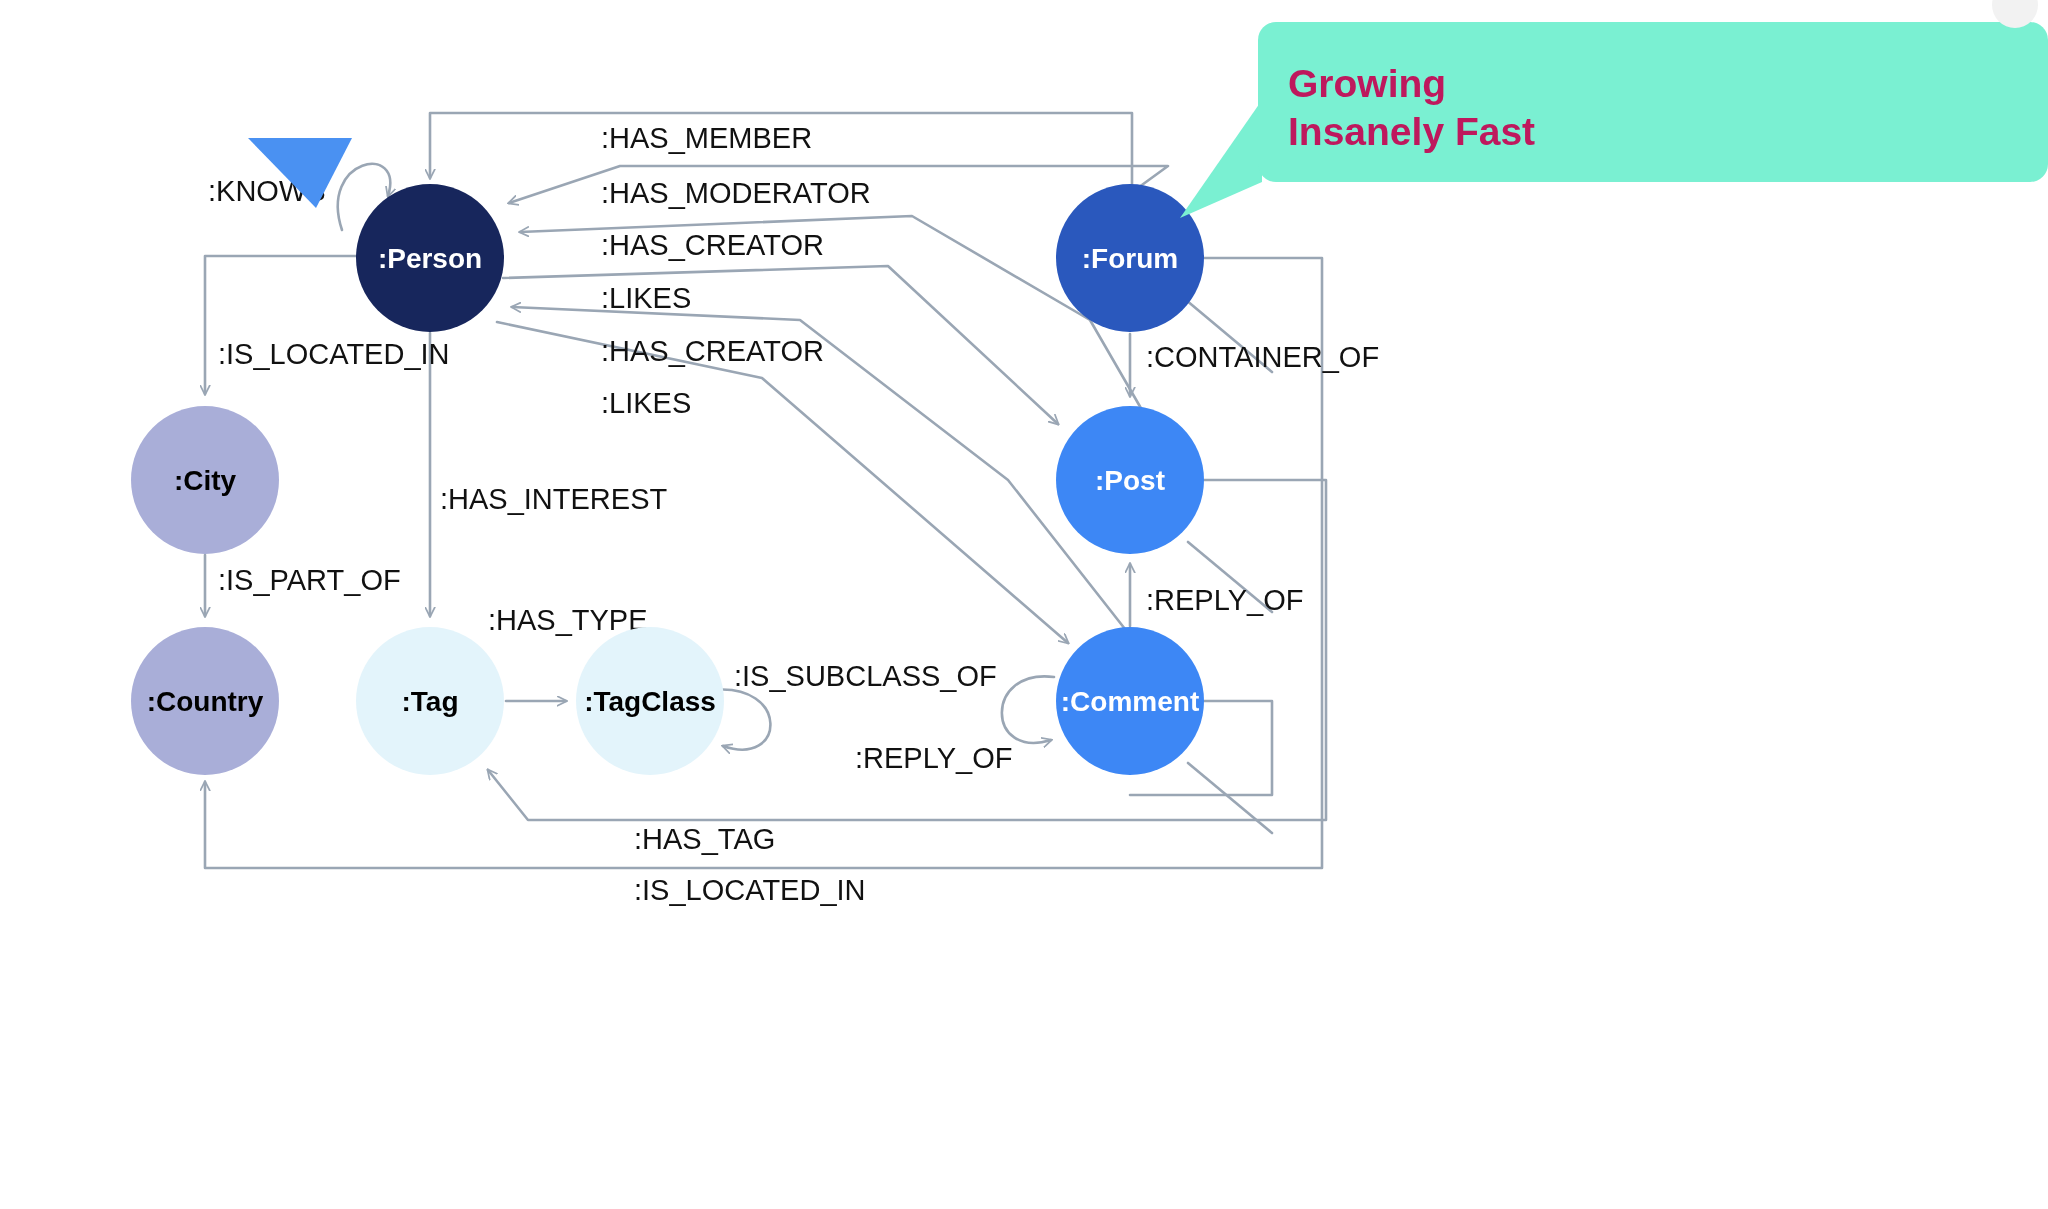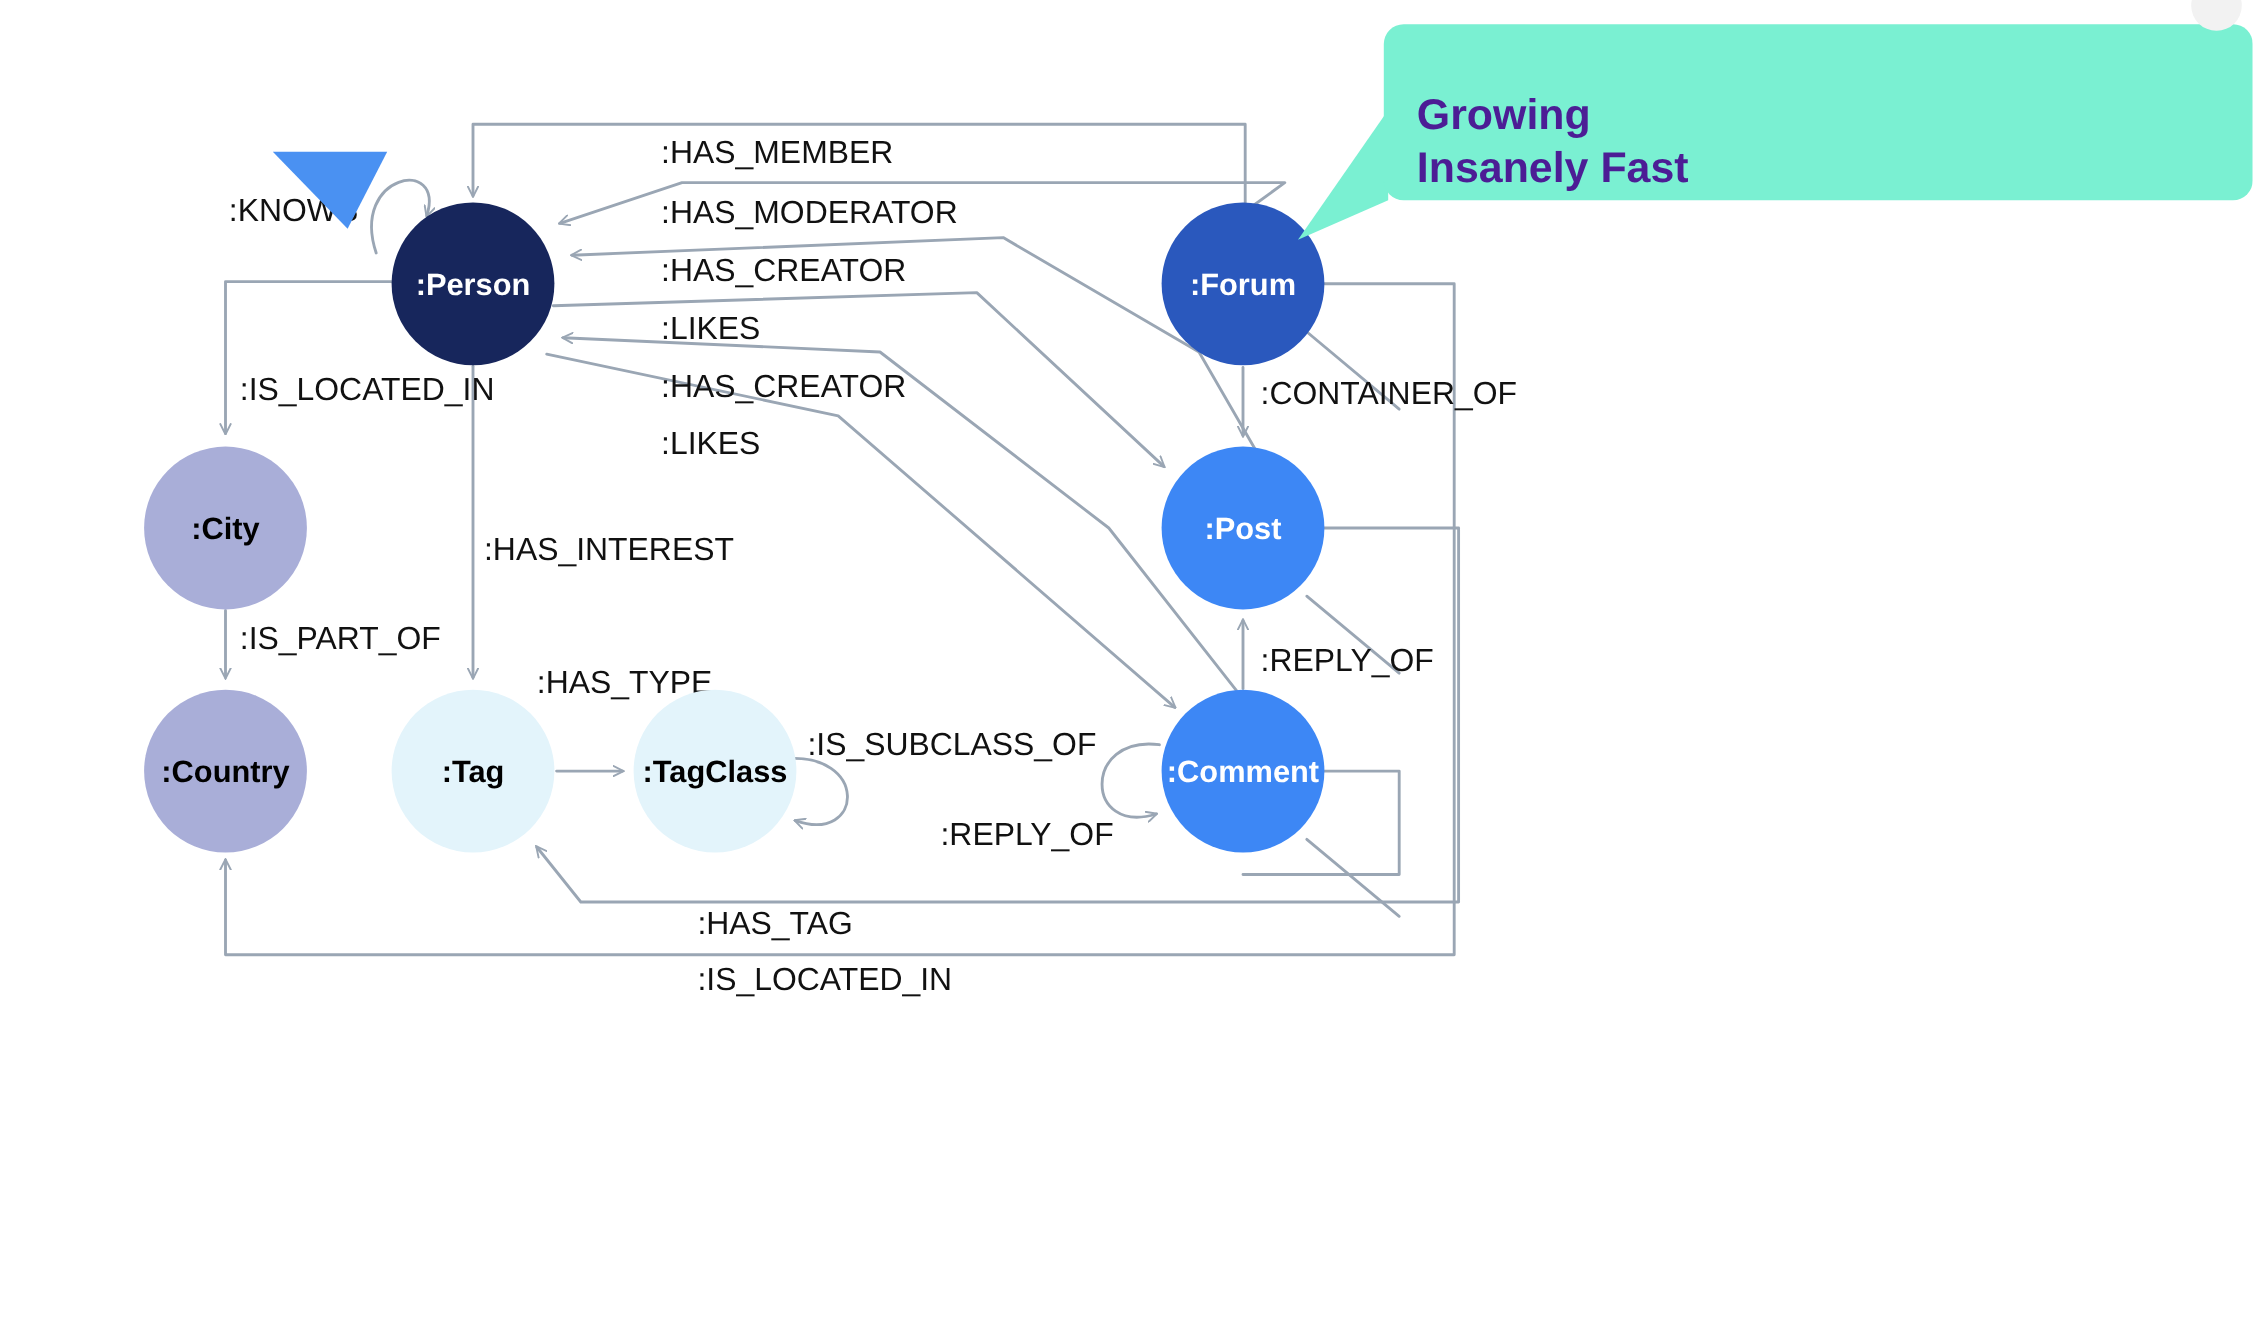--- a/index.html
+++ b/index.html
@@ -7,21 +7,21 @@
   #stage{position:relative;width:2048px;height:1209px;background:#ffffff;overflow:hidden;}
   svg.graph{position:absolute;left:0;top:0;width:2048px;height:1209px;}
   .edge-label{font-family:"Liberation Sans",sans-serif;font-size:29px;fill:#111111;}
   .node-label{font-family:"Liberation Sans",sans-serif;font-weight:bold;fill:#ffffff;}
   .node-label-dark{font-family:"Liberation Sans",sans-serif;font-weight:bold;fill:#000000;}
   .callout{position:absolute;border-radius:18px;box-sizing:border-box;}
   .callout-text{font-weight:bold;line-height:1.22;white-space:pre-line;}
   #callout-left{left:0px;top:8px;width:353px;height:140px;background:#4a91f2;}
   #callout-left .callout-text{color:#ffffff;font-size:35px;padding:22px 0 0 38px;}
   #callout-right{left:1258px;top:22px;width:790px;height:160px;background:#7af0d2;}
-  #callout-right .callout-text{color:#4c1d95;font-size:39px;padding:38px 0 0 30px;margin-top:21px;}
+  #callout-right .callout-text{color:#be185d;font-size:39px;padding:38px 0 0 30px;}
   .corner-dot{position:absolute;right:10px;top:-18px;width:46px;height:46px;border-radius:50%;background:#f2f2f2;}
 </style>
 </head>
 <body>
 
 <div id="stage">
 
   <svg class="graph" viewBox="0 0 2048 1209">
     <defs>
       <marker id="arrow" viewBox="0 0 12 12" refX="10" refY="6" markerWidth="11" markerHeight="11" orient="auto-start-reverse" markerUnits="userSpaceOnUse">

